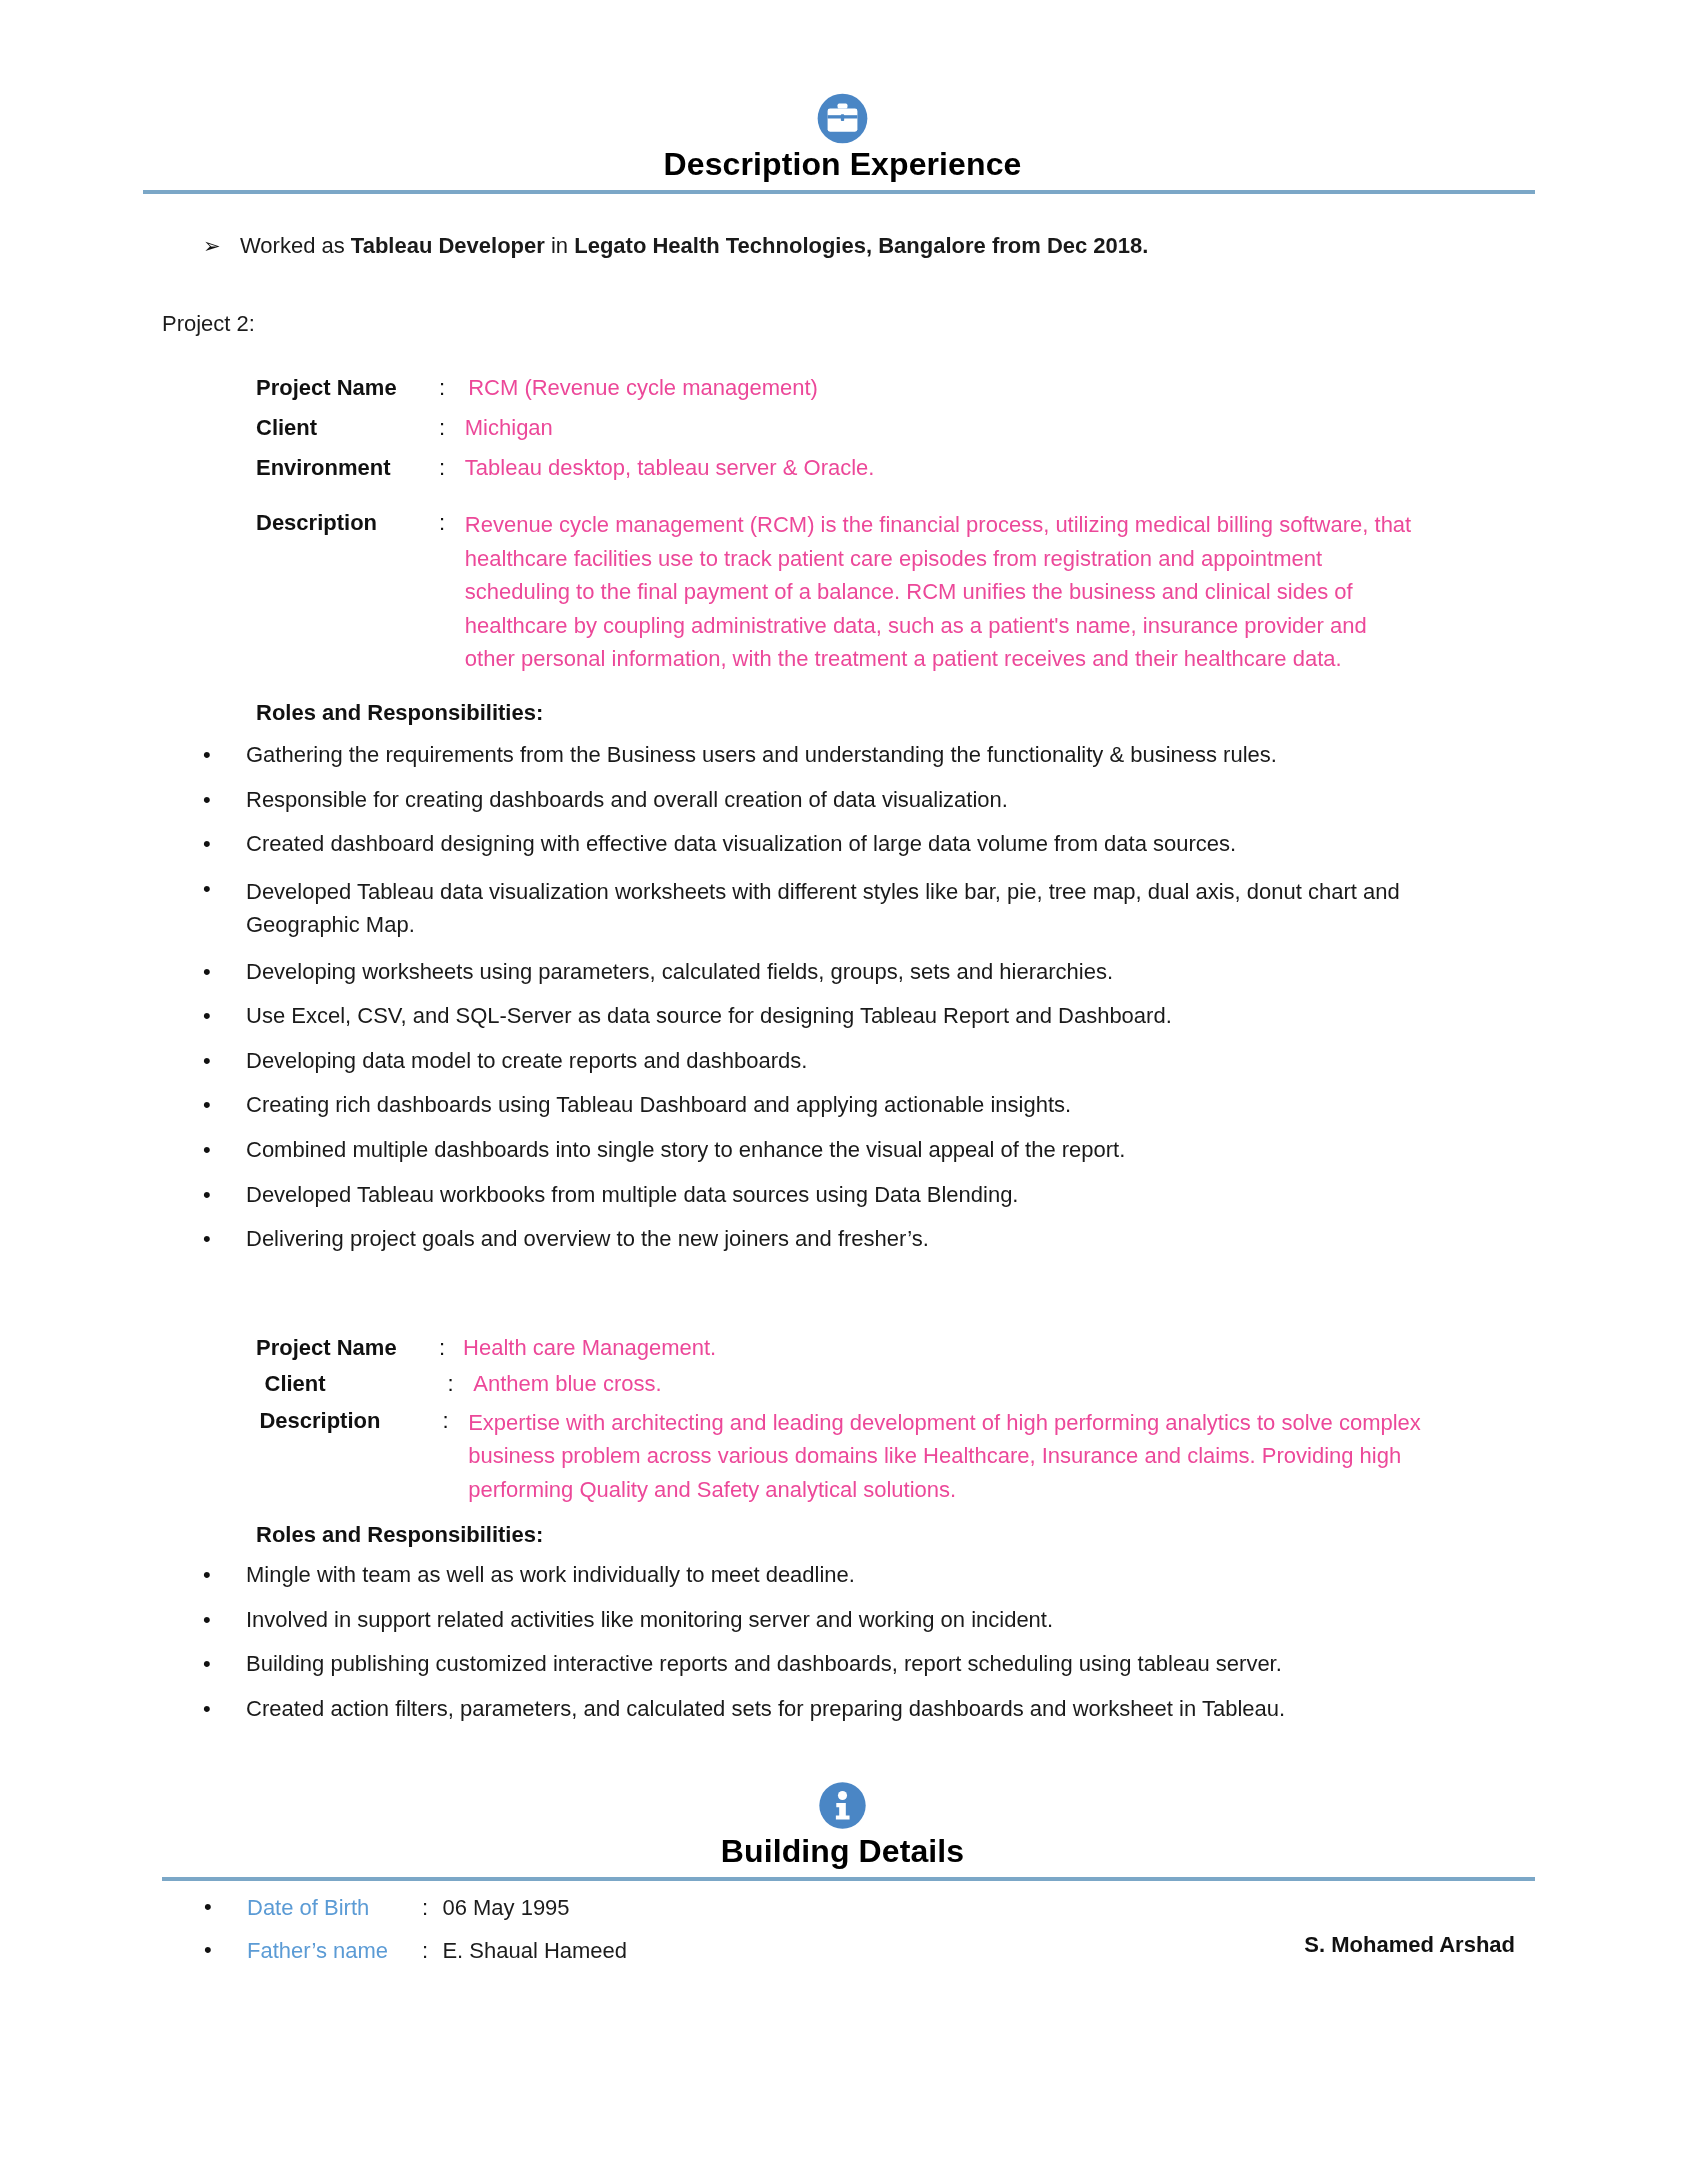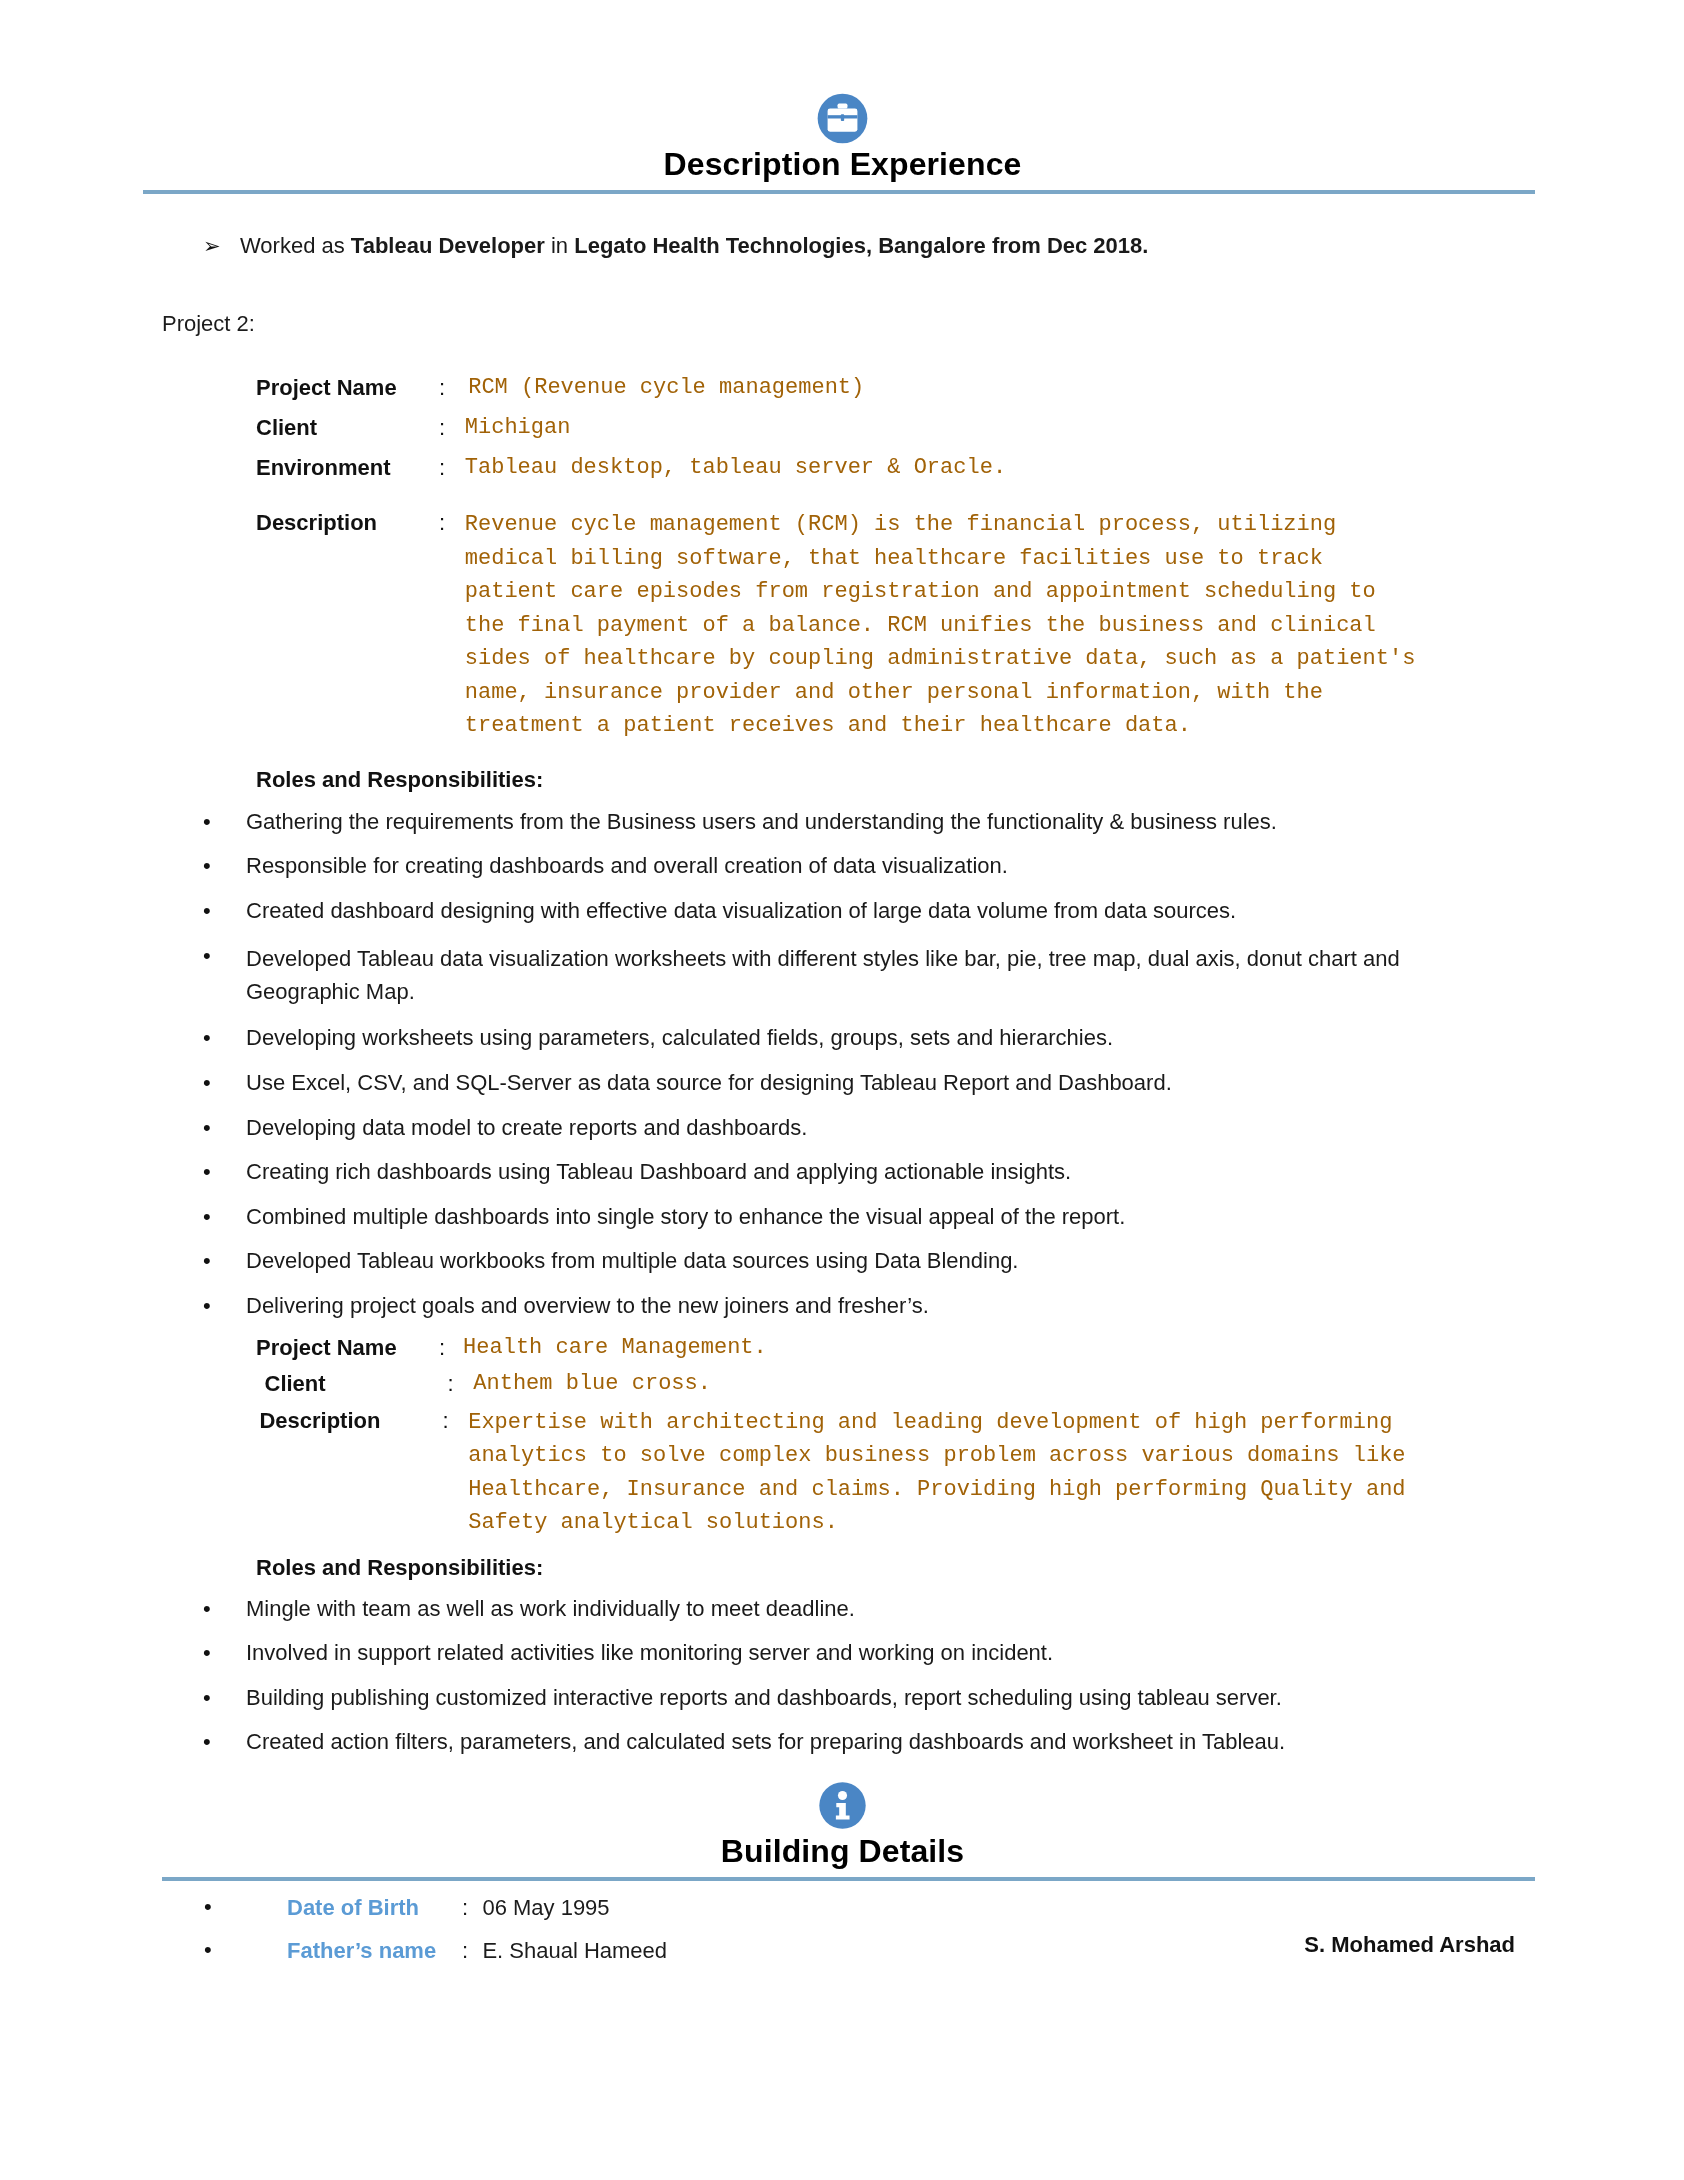--- a/index.html
+++ b/index.html
@@ -74,23 +74,22 @@
     align-items: flex-start;
     font-size: 22px;
     line-height: 1.35;
   }
   .detail-key {
     font-weight: bold;
     flex: 0 0 auto;
     color: #111;
   }
   .detail-val {
-    color: #a16207;
+    color: #ec4899;
     flex: 1 1 auto;
-    font-family: Liberation Mono, monospace;
   }
 
   
   .roles-heading {
     font-size: 22px;
     font-weight: bold;
     color: #111;
   }
 
   
@@ -112,23 +111,22 @@
 
   
   .pd-row {
     display: flex;
     align-items: baseline;
     font-size: 22px;
     line-height: 1.35;
   }
   .pd-label {
     color: #5b9bd5;
-    font-weight: bold;
+    font-weight: normal;
     flex: 0 0 auto;
-    margin-left: 40px;
   }
   .pd-colon { color: #1c1c1c; }
   .pd-value { color: #1c1c1c; }
 
   .signature {
     font-size: 22px;
     font-weight: bold;
     color: #111;
     text-align: right;
   }

